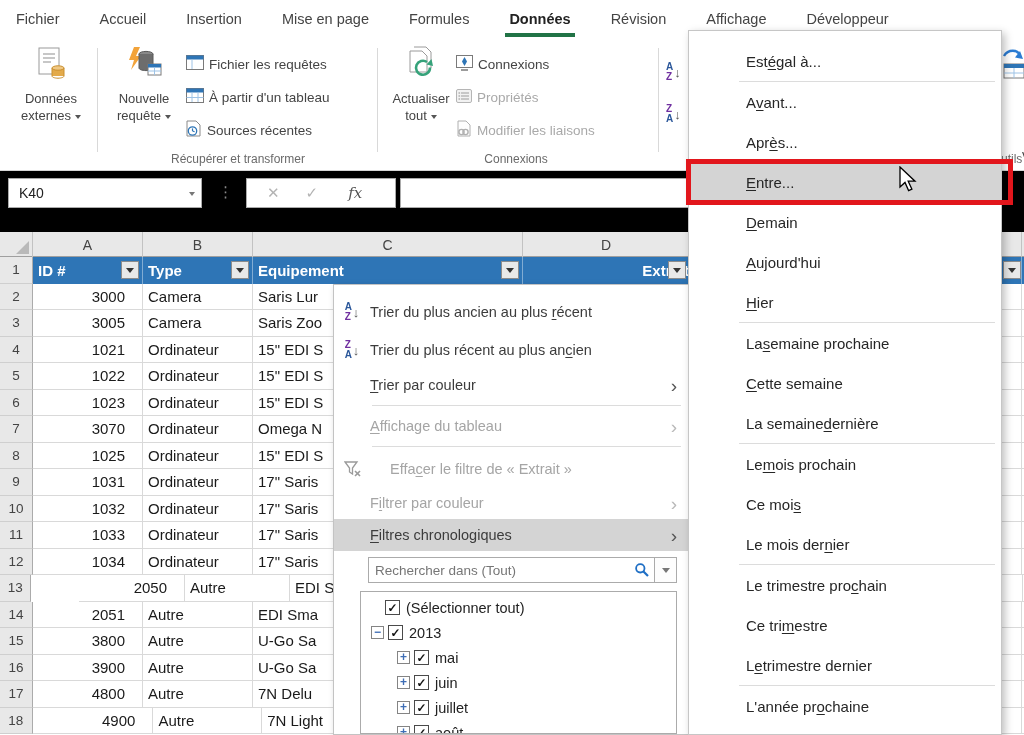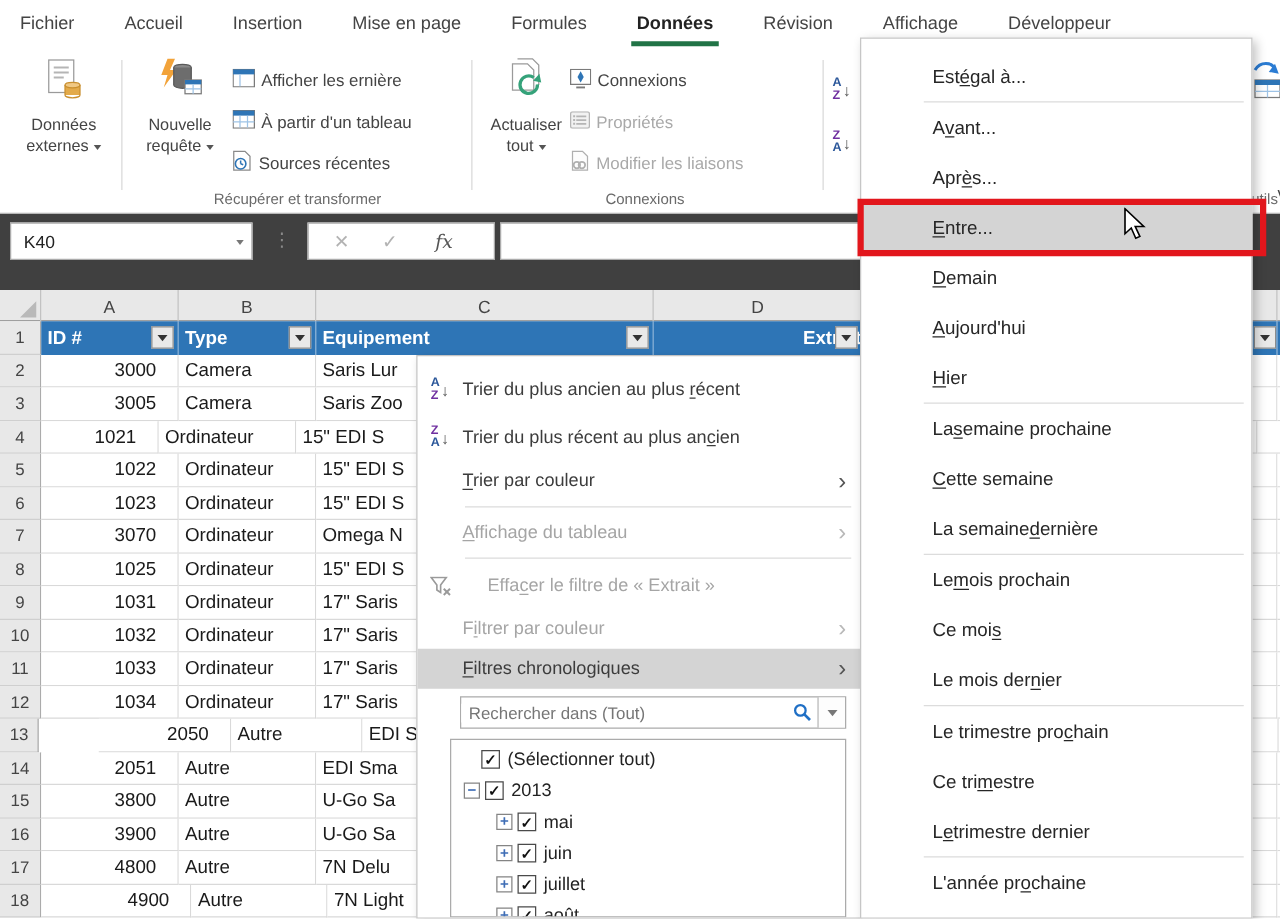--- a/index.html
+++ b/index.html
@@ -23,21 +23,21 @@
   .smallbtn { position:absolute; height:24px; display:flex; align-items:center; gap:5px; font-size:13.5px; color:#444; white-space:nowrap; }
   .smallbtn.disabled { color:#a9a9a9; }
   .dd-arrow { display:inline-block; width:0; height:0; border-left:3.5px solid transparent; border-right:3.5px solid transparent; border-top:4px solid #555; margin-left:4px; vertical-align:middle; }
   .sortminibtn { position:absolute; width:26px; height:28px; display:flex; align-items:center; }
   .azletters { display:flex; flex-direction:column; font-size:10px; font-weight:bold; line-height:10px; }
   .azarrow { color:#555; font-size:13px; margin-left:1px; }
   .frag-text { position:absolute; font-size:13.5px; color:#444; }
   .frag-label { position:absolute; font-size:12px; color:#6a6a6a; }
 
   
-  .formula-row { position:absolute; left:0; top:171px; width:1024px; height:61px; background:#404040; }
+  .formula-row { position:absolute; left:0; top:171px; width:1024px; height:61px; background:#000000; }
   .namebox { position:absolute; left:8px; top:7px; width:194px; height:30px; background:#fff; border:1px solid #ababab;
              font-size:14px; color:#222; display:flex; align-items:center; padding-left:10px; }
   .namebox .nb-arrow { position:absolute; right:6px; top:13px; }
   .fdots { position:absolute; left:218px; top:12px; color:#8a8a8a; font-size:15px; letter-spacing:0; }
   .fbtns { position:absolute; left:246px; top:7px; width:150px; height:30px; background:#fff; border:1px solid #ababab;
            display:flex; align-items:center; }
   .fbtns .fx-cancel { color:#b3b3b3; font-size:15px; margin-left:20px; }
   .fbtns .fx-ok { color:#b3b3b3; font-size:15px; margin-left:26px; }
   .fbtns .fx-fx { color:#555; font-size:15px; font-style:italic; font-family:"DejaVu Serif", serif; margin-left:30px; }
   .finput { position:absolute; left:400px; top:7px; width:600px; height:30px; background:#fff; border:1px solid #ababab; }
@@ -155,21 +155,21 @@
     </div>
 
     <div class="smallbtn" style="left:186px; top:12px;">
       <span>
         <svg width="18" height="15" viewBox="0 0 18 15">
           <rect x="0.5" y="0.5" width="17" height="14" fill="#fff" stroke="#7a7a7a"></rect>
           <rect x="0.5" y="0.5" width="17" height="4" fill="#2e75b6"></rect>
           <line x1="6" y1="4.5" x2="6" y2="14" stroke="#9ec3e6"></line>
         </svg>
       </span>
-      <span>Afficher les ernière</span>
+      <span>Fichier les requêtes</span>
     </div>
     <div class="smallbtn" style="left:186px; top:45px;">
       <span>
         <svg width="18" height="15" viewBox="0 0 18 15">
           <rect x="0.5" y="0.5" width="17" height="14" fill="#fff" stroke="#7a7a7a"></rect>
           <rect x="0.5" y="0.5" width="17" height="4" fill="#2e75b6"></rect>
           <line x1="0.5" y1="9.5" x2="17.5" y2="9.5" stroke="#9ec3e6"></line>
           <line x1="6" y1="4.5" x2="6" y2="14" stroke="#9ec3e6"></line>
           <line x1="12" y1="4.5" x2="12" y2="14" stroke="#9ec3e6"></line>
         </svg>
@@ -332,21 +332,21 @@
         <div class="rowhdr">3</div>
         <div class="cell num" style="width: 110px;">3005</div>
         <div class="cell txt" style="width: 110px;">Camera</div>
         <div class="cell txt" style="width: 270px;">Saris Zoo</div>
         <div class="cell txt" style="width: 167px;"></div>
         <div class="cell txt" style="width: 332px;"></div>
         <div class="cell txt" style="width: 20px;"></div>
       </div>
       <div class="grow">
         <div class="rowhdr">4</div>
-        <div class="cell num" style="width: 94px;">1021</div>
+        <div class="cell num" style="width: 110px;">1021</div>
         <div class="cell txt" style="width: 110px;">Ordinateur</div>
         <div class="cell txt" style="width: 270px;">15" EDI S</div>
         <div class="cell txt" style="width: 167px;"></div>
         <div class="cell txt" style="width: 332px;"></div>
         <div class="cell txt" style="width: 20px;"></div>
       </div>
       <div class="grow">
         <div class="rowhdr">5</div>
         <div class="cell num" style="width: 110px;">1022</div>
         <div class="cell txt" style="width: 110px;">Ordinateur</div>

